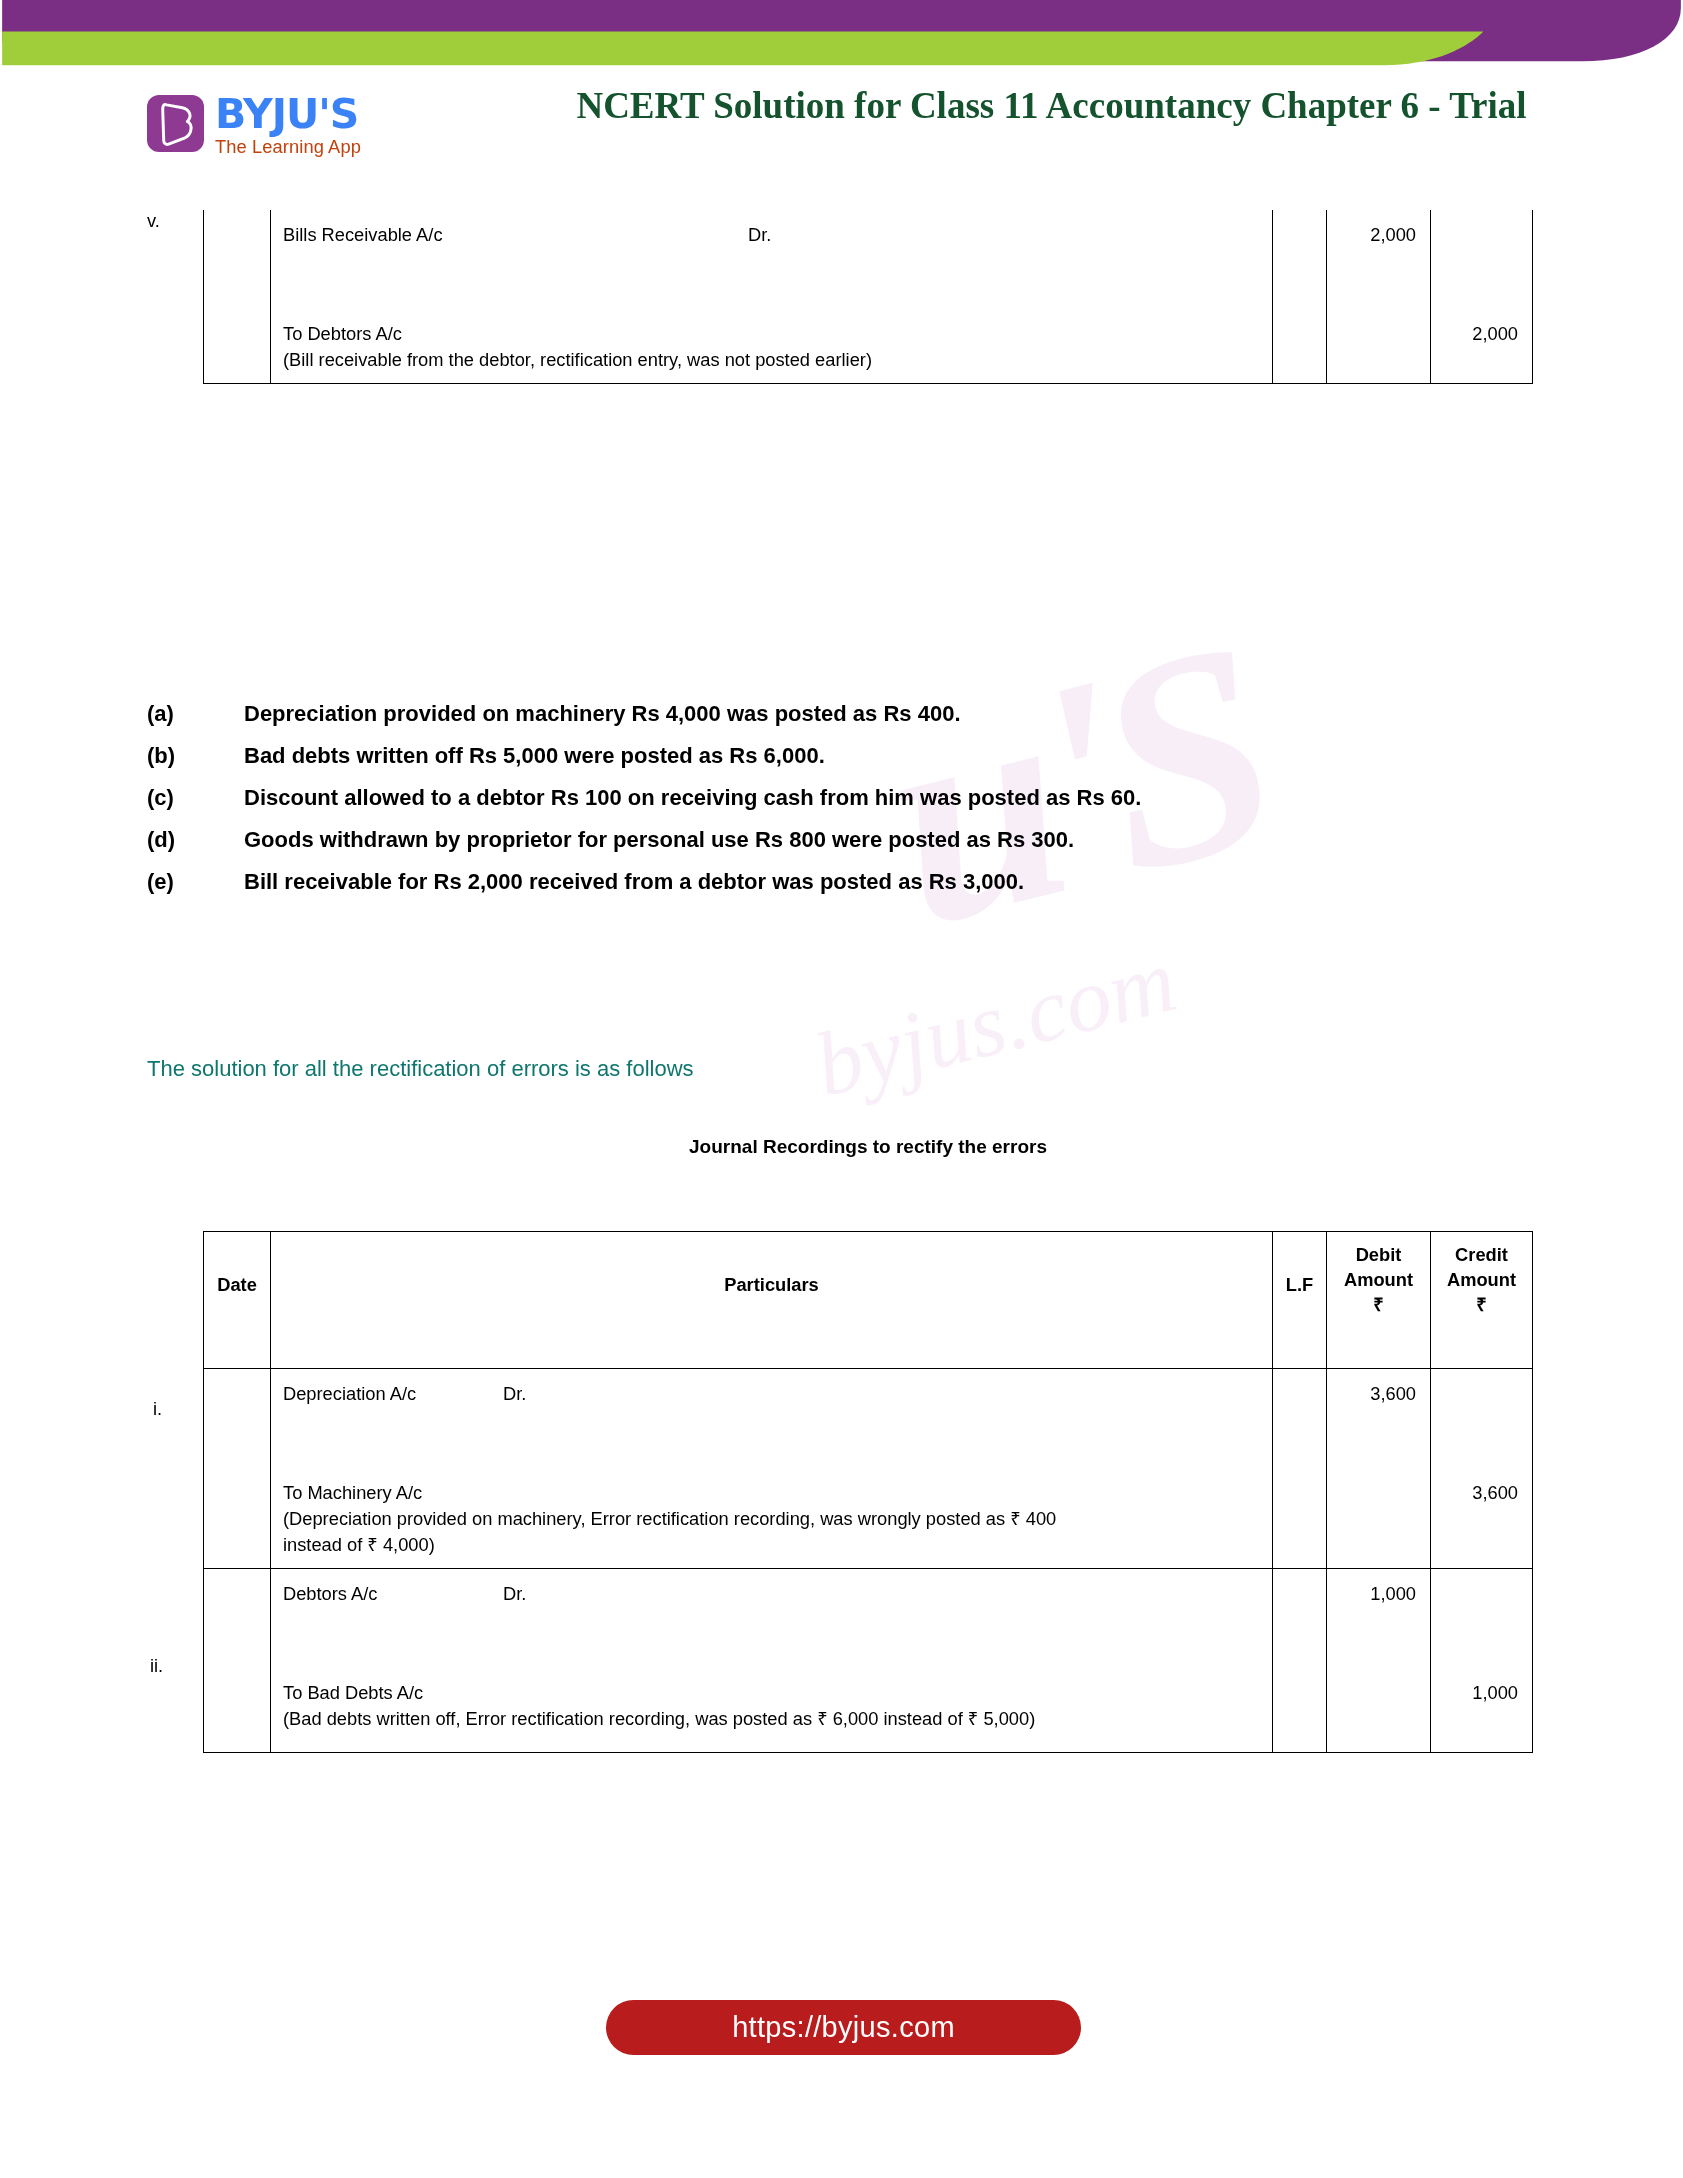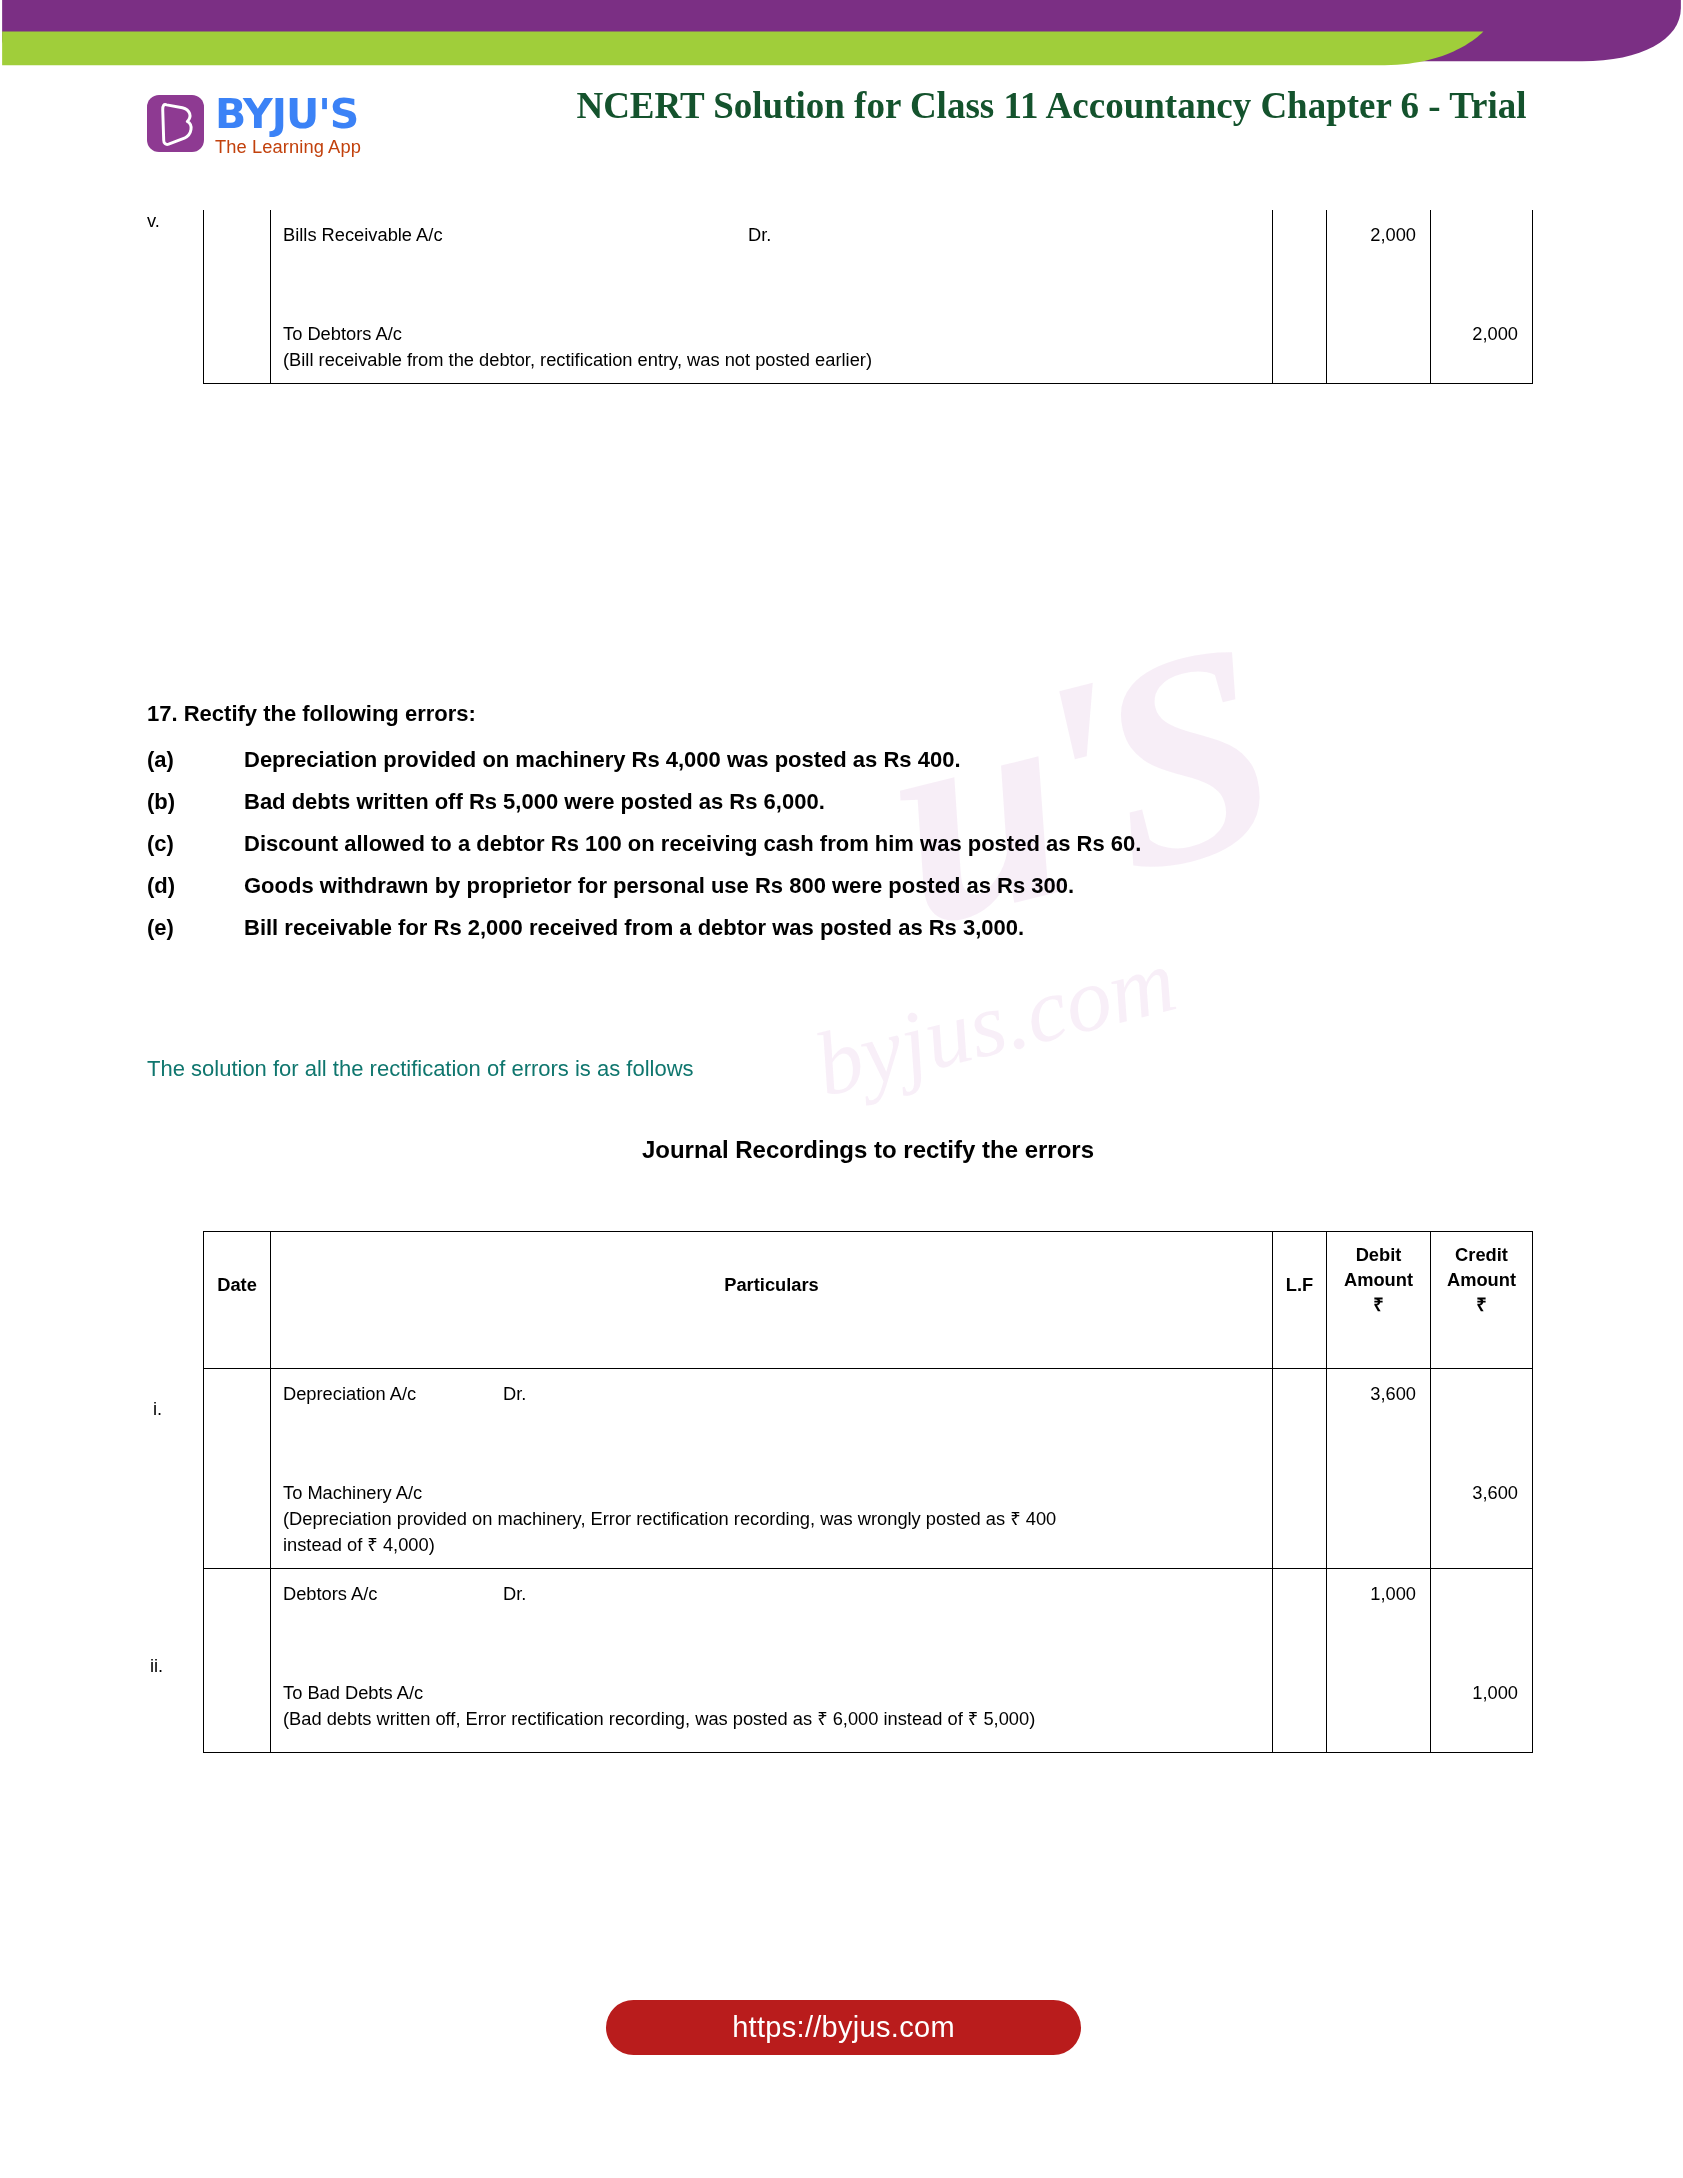--- a/index.html
+++ b/index.html
@@ -179,21 +179,21 @@
     font-size: 22px;
     line-height: 30px;
     color: #0f766e;
   }
   .journal-caption {
     position: absolute;
     left: 203px;
     top: 1136px;
     width: 1330px;
     text-align: center;
-    font-size: 24px;
+    font-size: 19px;
     font-weight: bold;
   }
 
   
   #table-journal { left: 203px; top: 1231px; width: 1330px; }
   #table-journal col.c-date  { width: 67px; }
   #table-journal col.c-part  { width: 1002px; }
   #table-journal col.c-lf    { width: 54px; }
   #table-journal col.c-deb   { width: 104px; }
   #table-journal col.c-cred  { width: 102px; }
@@ -286,21 +286,20 @@
         <div class="num-cell">2,000</div>
       </td>
       <td>
         <div class="num-cell" style="padding-top:111px;">2,000</div>
       </td>
     </tr>
   </tbody>
 </table>
 
 <div class="qblock">
-  <div class="q-head">17. Rectify the following errors:</div>
 
   <div class="q-item">
     <div class="q-key">(a)</div>
     <div class="q-txt">Depreciation provided on machinery Rs 4,000 was posted as Rs 400.</div>
   </div>
   <div class="q-item">
     <div class="q-key">(b)</div>
     <div class="q-txt">Bad debts written off Rs 5,000 were posted as Rs 6,000.</div>
   </div>
   <div class="q-item">

